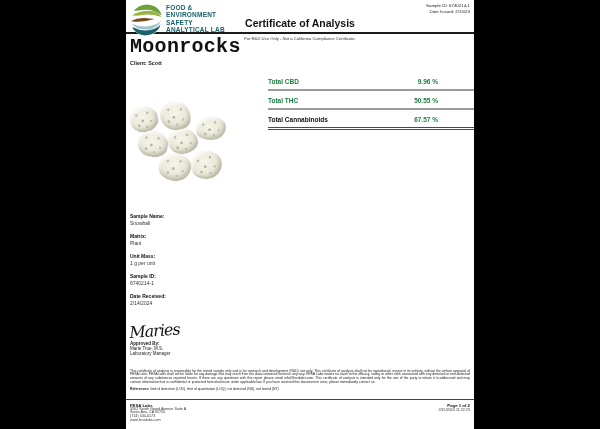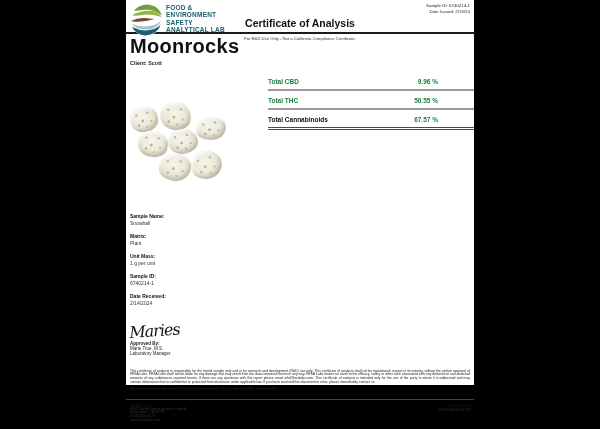--- a/index.html
+++ b/index.html
@@ -1,31 +1,31 @@
 <!DOCTYPE html>
 <html><head>
 <meta charset="utf-8">
 <style>
   html,body{margin:0;padding:0;background:#000;}
   .stage{position:relative;width:600px;height:429px;background:#000;overflow:hidden;
          font-family:"Liberation Sans",sans-serif;}
-  .page{position:absolute;left:126px;top:0;width:348px;height:385px;background:#ffffff;color:#1a1a1a;}
+  .page{position:absolute;left:126px;top:0;width:348px;height:429px;background:#ffffff;color:#1a1a1a;}
 
   
   .logo{position:absolute;left:3px;top:2px;width:34px;height:34px;z-index:3;}
   .logo-text{position:absolute;left:40px;top:4px;z-index:3;color:#17616f;font-weight:bold;
              font-size:6.5px;line-height:7.3px;letter-spacing:.2px;}
   .coa-title{position:absolute;left:0;right:0;top:17px;text-align:center;font-weight:bold;
              font-size:10.5px;color:#111;z-index:2;}
   .header-rule{position:absolute;left:0;right:0;top:32px;height:1.5px;background:#1b1b1b;z-index:1;}
   .coa-subtitle{position:absolute;left:0;right:0;top:35.5px;text-align:center;font-size:4.2px;color:#333;}
   .meta{position:absolute;right:4px;top:2.5px;text-align:right;font-size:4.4px;line-height:6.4px;color:#222;}
 
   
-  .product-title{position:absolute;left:4px;top:36px;font-family:Liberation Sans, sans-serif;
+  .product-title{position:absolute;left:4px;top:36px;font-family:Liberation Mono, monospace;
                  font-weight:bold;font-size:20px;line-height:21px;color:#111;letter-spacing:.3px;}
   .client-line{position:absolute;left:4px;top:60px;font-size:5.4px;font-weight:bold;color:#222;}
 
   
   .results{position:absolute;left:142px;right:0;top:76px;}
   .result-row{height:11px;border-bottom:2px solid #9b9b9b;margin-bottom:4px;
               display:flex;justify-content:space-between;align-items:flex-start;padding-top:2px;}
   .result-row.final{border-bottom:3px double #4a4a4a;}
   .result-label{font-size:6.5px;font-weight:bold;color:#1b7e3f;}
   .result-row.final .result-label{color:#111;}

